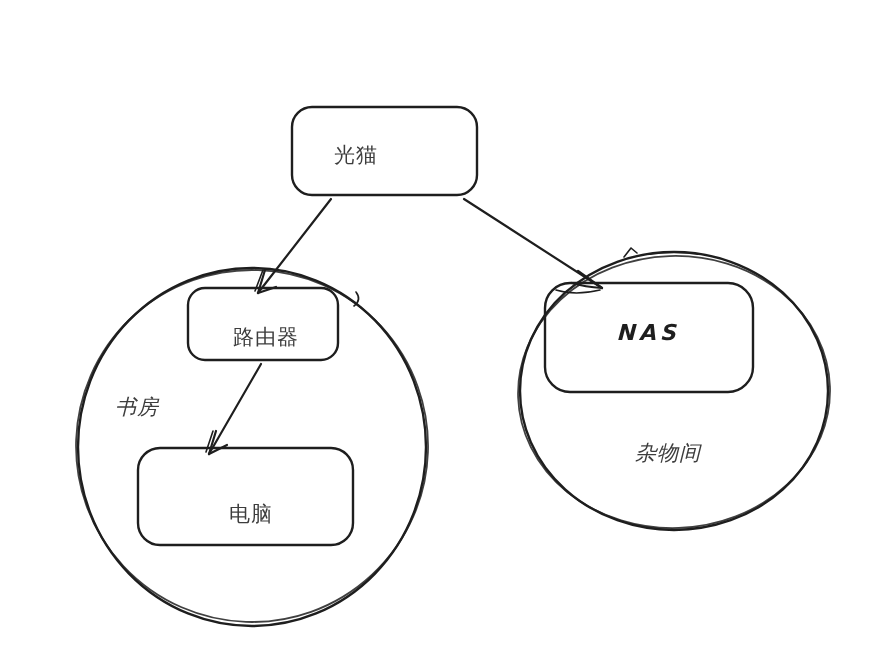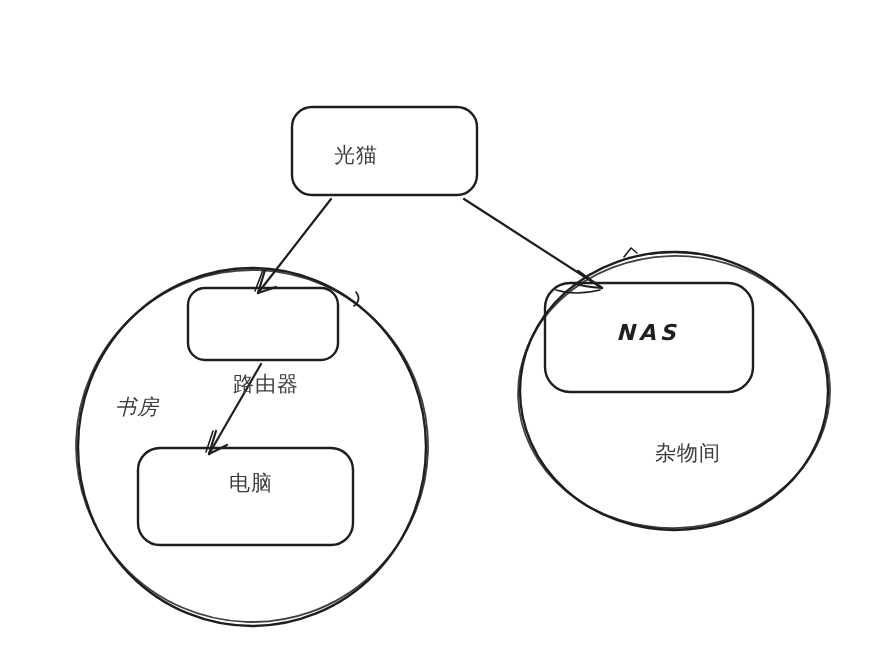--- a/index.html
+++ b/index.html
@@ -99,22 +99,22 @@
     <g>
       <path class="edge" d="M261,364 L209,454"></path>
       <path class="edge" d="M209,454 L216,431"></path>
       <path class="edge" d="M209,454 L227,445"></path>
       <path class="edge thin" d="M206,452 L213,431"></path>
     </g>
   </svg>
 
   <div class="label" style="left:356px; top:155px;">光猫</div>
 
-  <div class="label" style="left:266px; top:337px;margin-top:47px;">路由器</div>
+  <div class="label" style="left:266px; top:337px;">路由器</div>
 
-  <div class="label" style="left:251px; top:483px;">电脑</div>
+  <div class="label" style="left:251px; top:514px;">电脑</div>
 
   <div class="label nas" style="left:650px; top:332px;">NAS</div>
 
   <div class="label" style="left:137px; top:407px;font-style:italic;">书房</div>
 
-  <div class="label" style="left:688px; top:453px;">杂物间</div>
+  <div class="label" style="left:668px; top:453px;font-style:italic;">杂物间</div>
 </div>
 
 </body></html>

